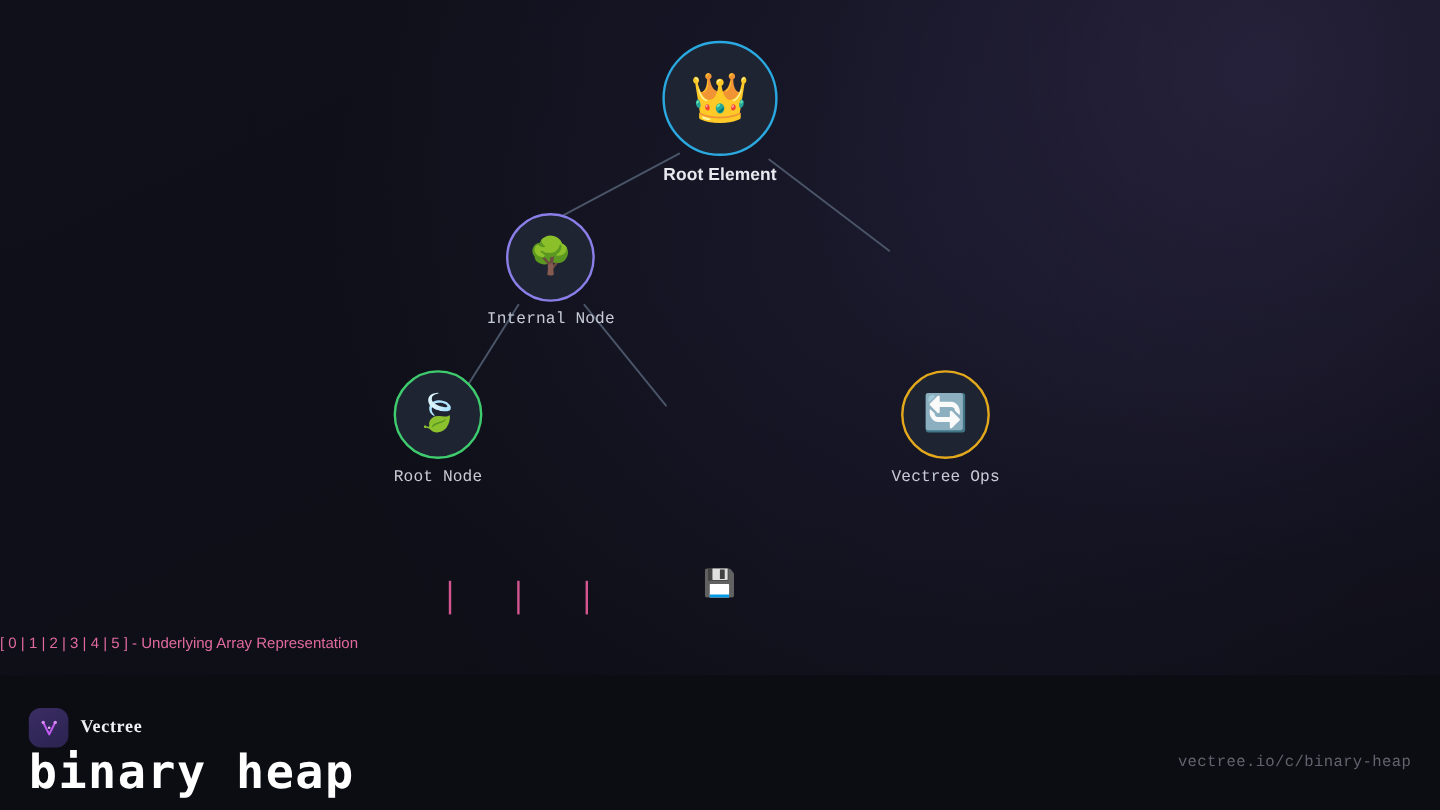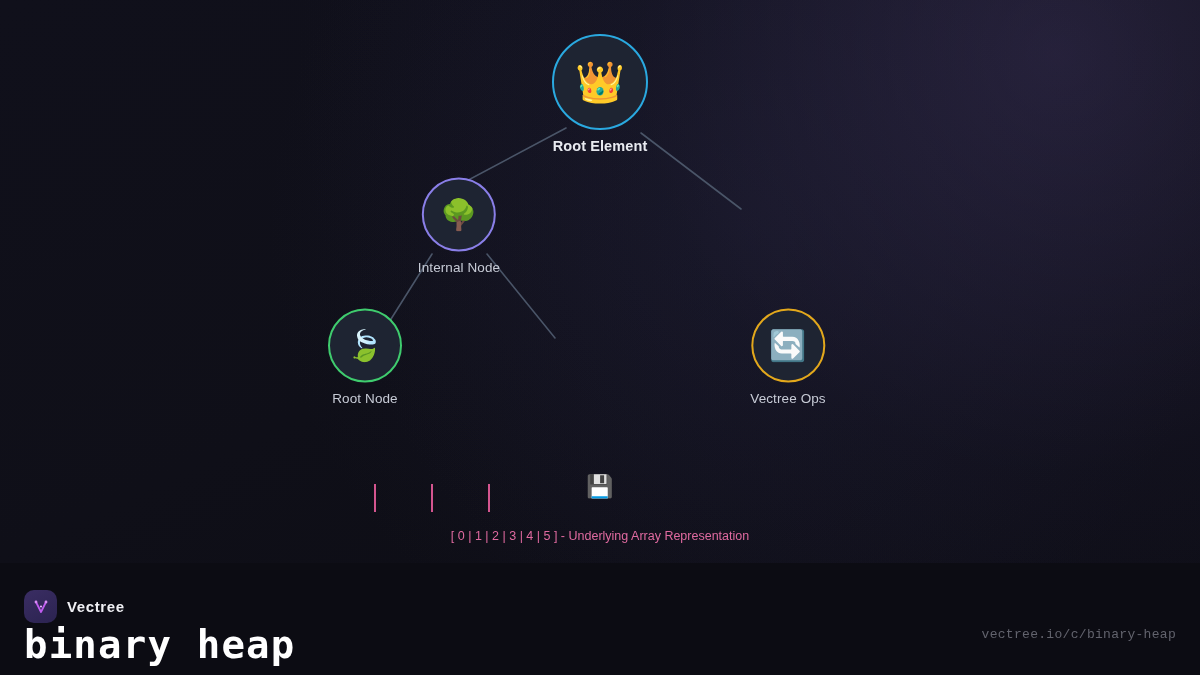--- a/index.html
+++ b/index.html
@@ -73,20 +73,21 @@
   .node.child .bubble {
     width: 74px;
     height: 74px;
     border: 2px solid #8a7fe8;
   }
   .node.child .bubble .emoji { font-size: 30px; }
   .node.child .caption {
     color: #c7cbd6;
     font-size: 13.5px;
     font-weight: normal;
+    font-family: Liberation Mono, monospace;
   }
   .node.child.accent-violet .bubble { border-color: #8a7fe8; }
   .node.child.accent-green  .bubble { border-color: #3fcc6e; }
   .node.child.accent-amber  .bubble { border-color: #e3a81c; }
 
   
   #array-strip {
     position: absolute;
     left: 0;
     top: 470px;
@@ -106,21 +107,21 @@
     font-size: 22px;
     line-height: 1;
     font-family: "DejaVu Sans", sans-serif;
     transform: translateX(-50%);
   }
   #array-caption {
     position: absolute;
     left: 0;
     top: 529px;
     width: 1200px;
-    text-align: center;
+    text-align: left;
     color: #e06aa0;
     font-size: 12.5px;
     font-family: "Liberation Sans", sans-serif;
   }
 
   
   #footer {
     position: absolute;
     left: 0;
     bottom: 0;
@@ -140,21 +141,21 @@
     width: 33px;
     height: 33px;
     border-radius: 10px;
     background: linear-gradient(150deg, #3a2d63 0%, #2b2350 100%);
     display: flex;
     align-items: center;
     justify-content: center;
   }
   #brand-name {
     color: #f0f0f4;
-    font-family: Liberation Sans, sans-serif;
+    font-family: Liberation Serif, serif;
     font-size: 15px;
     font-weight: bold;
     letter-spacing: 0.6px;
   }
   #page-title {
     position: absolute;
     left: 24px;
     top: 59px;
     color: #ffffff;
     font-family: "DejaVu Sans Mono", monospace;

